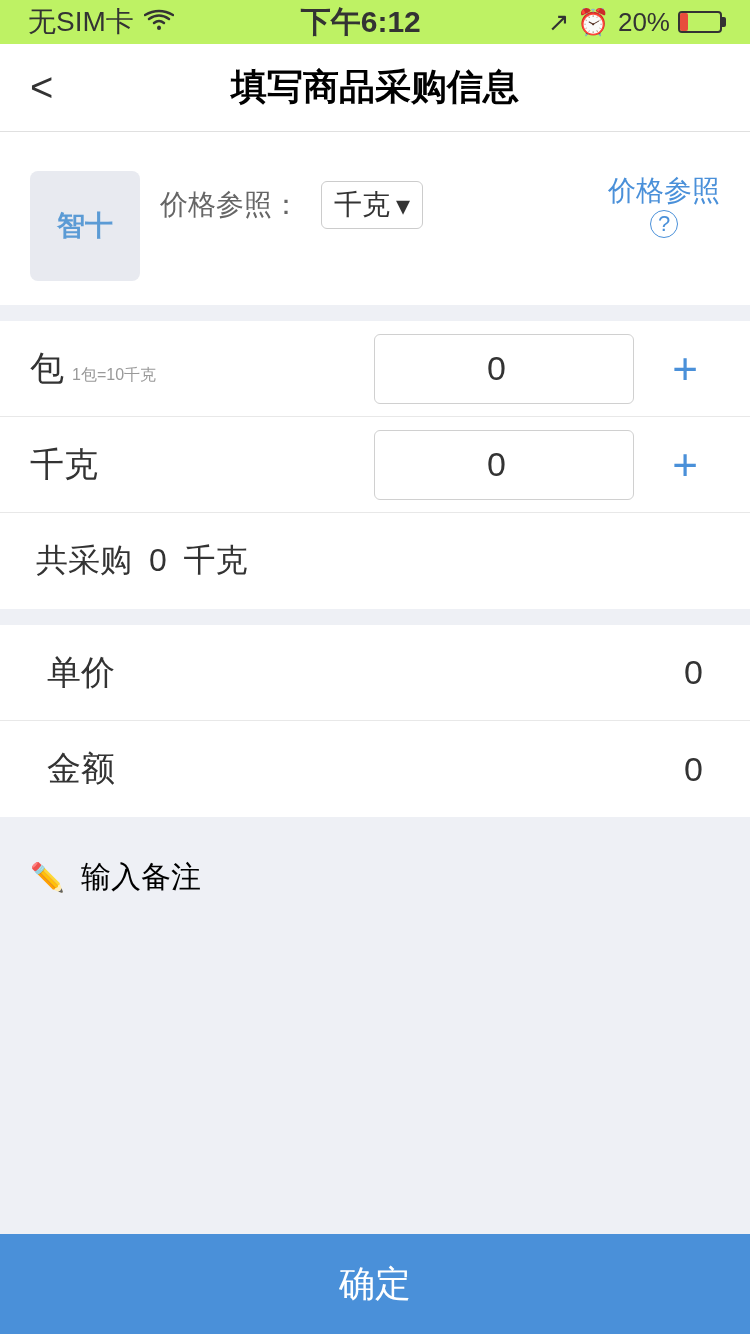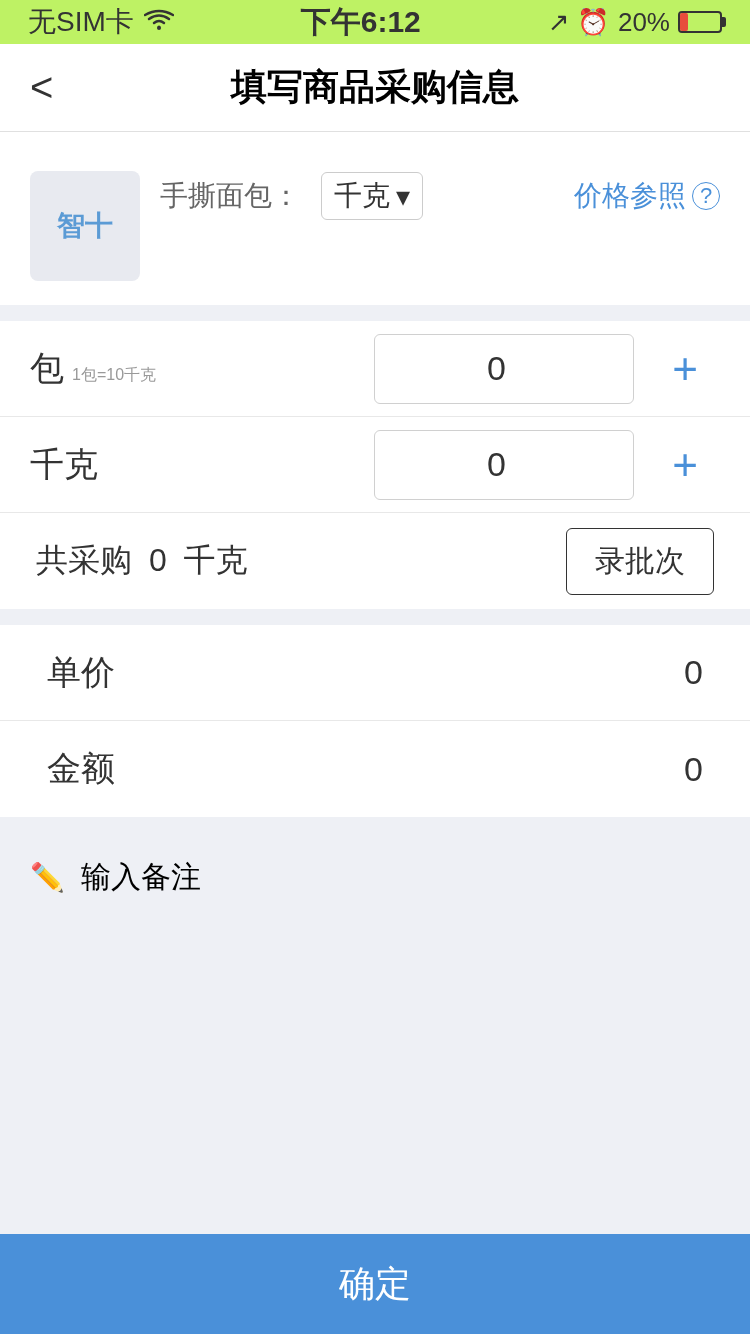--- a/index.html
+++ b/index.html
@@ -126,21 +126,21 @@
       font-size: 28px;
       color: #333;
       gap: 6px;
       margin-left: 12px;
     }
     .price-ref {
       color: #4a90d9;
       font-size: 28px;
       display: flex;
       align-items: center;
-      gap: 6px;
+      flex-direction: column;
     }
 
     
     .section-divider {
       height: 16px;
       background: #eef0f5;
     }
 
     
     .input-section { background: #fff; }
@@ -299,21 +299,21 @@
     <span class="nav-title">填写商品采购信息</span>
   </div>
 
   <div class="product-card">
     <div class="product-image">
       <span>智十</span>
     </div>
     <div class="product-info">
       <div class="product-unit-row">
         <div>
-          <span class="unit-label">手撕面包：</span>
+          <span class="unit-label">价格参照：</span>
           <span class="unit-select">
             <span>千克</span>
             <span>▾</span>
           </span>
         </div>
         <div class="price-ref">
           <span>价格参照</span>
           <span style="border:1px solid #4a90d9; border-radius:50%; width:28px; height:28px; display:inline-flex; align-items:center; justify-content:center; font-size:22px;">?</span>
         </div>
       </div>
@@ -345,21 +345,20 @@
       </div>
     </div>
   </div>
 
   <div class="total-row">
     <span class="total-text">
       <span>共采购</span>
       <span style="margin: 0 8px;">0</span>
       <span>千克</span>
     </span>
-    <button class="batch-btn">录批次</button>
   </div>
 
   <div class="section-divider"></div>
 
   <div class="price-section">
     <div class="price-row">
       <span class="price-label">单价</span>
       <span class="price-value">0</span>
     </div>
     <div class="price-row">

